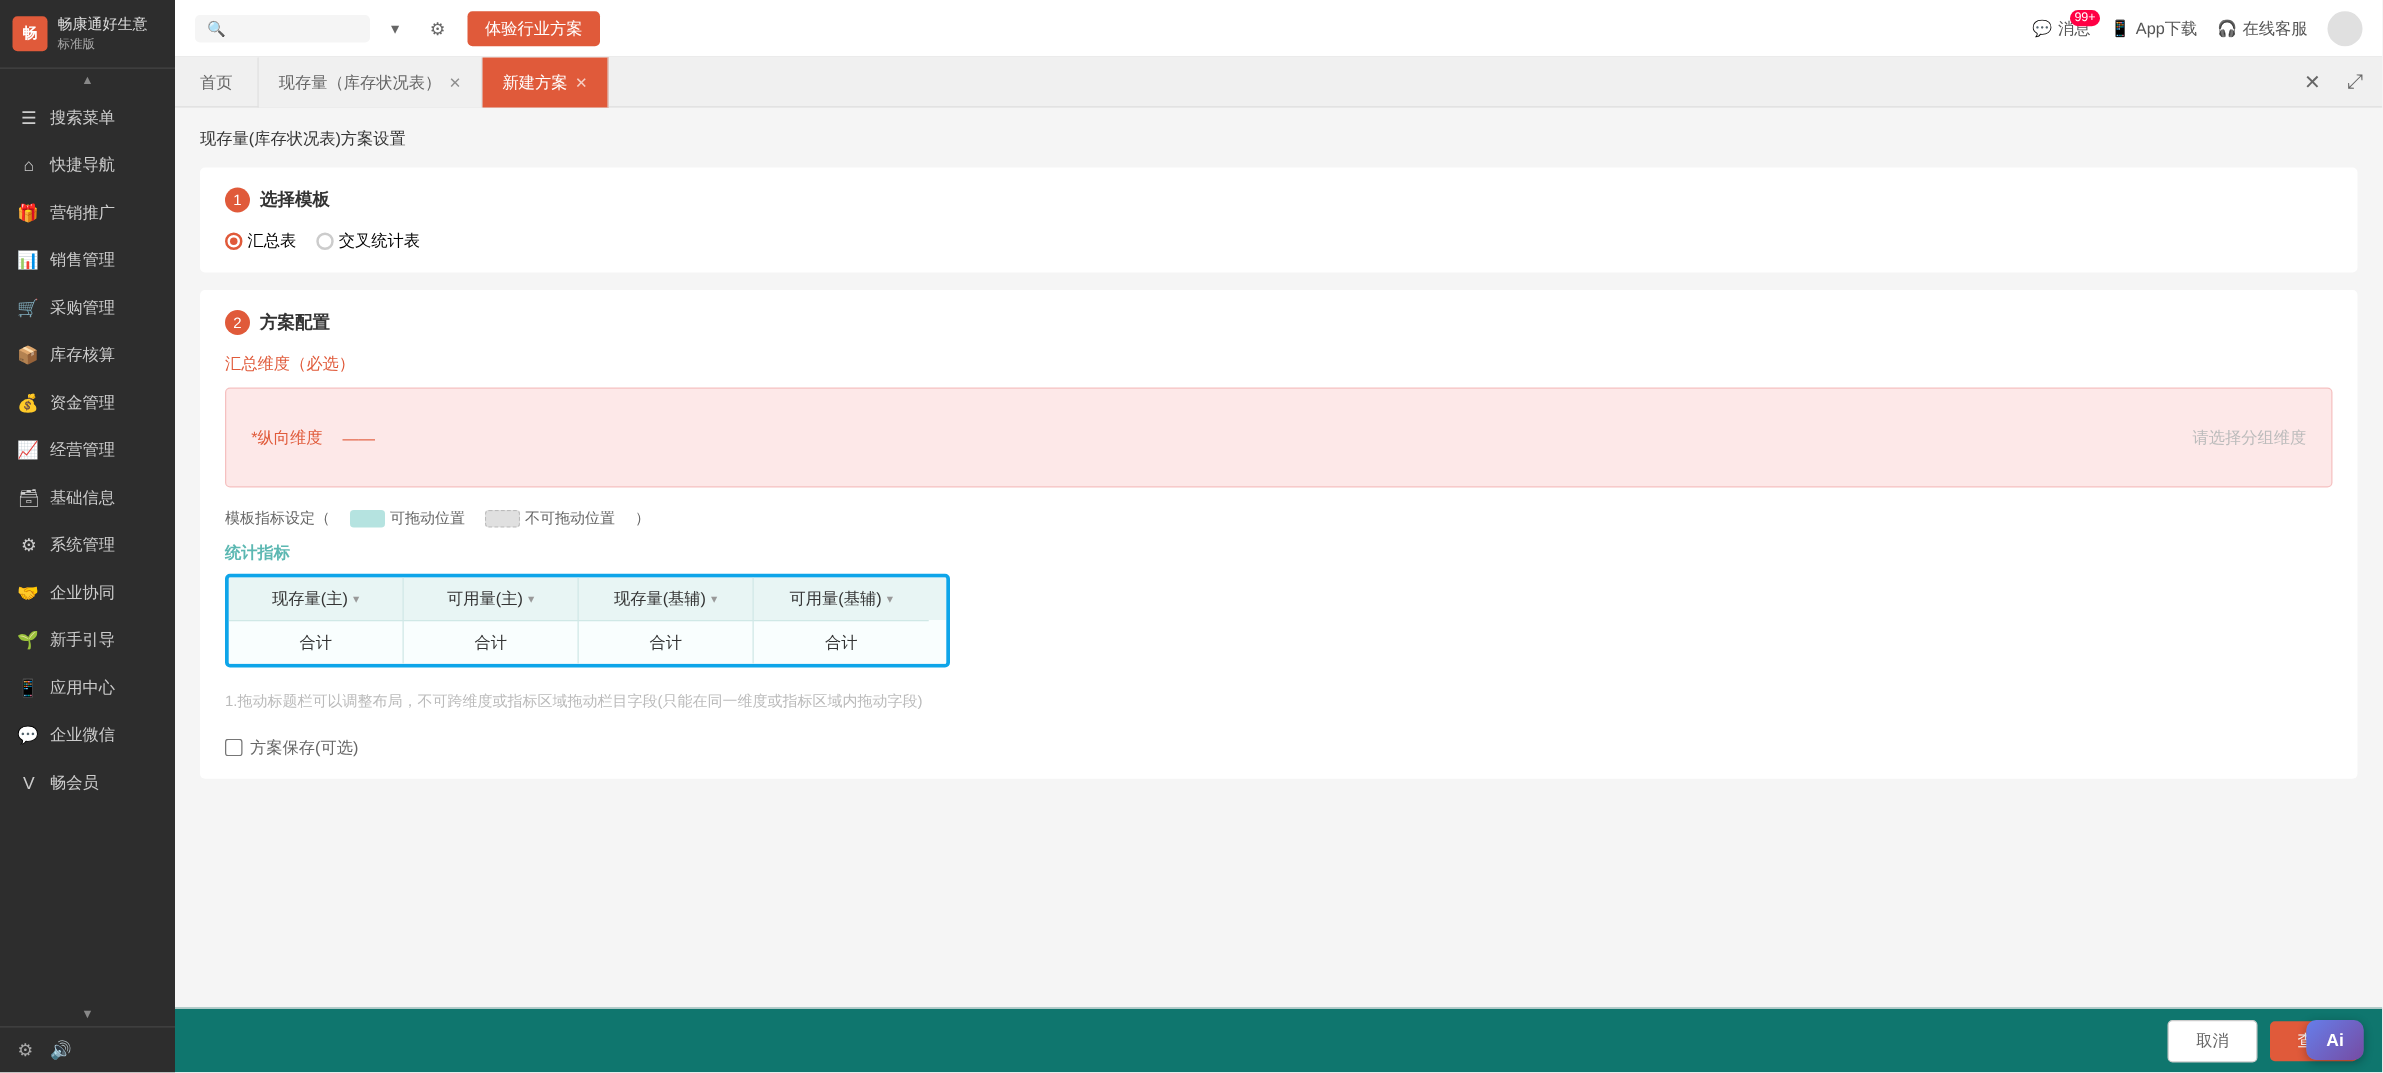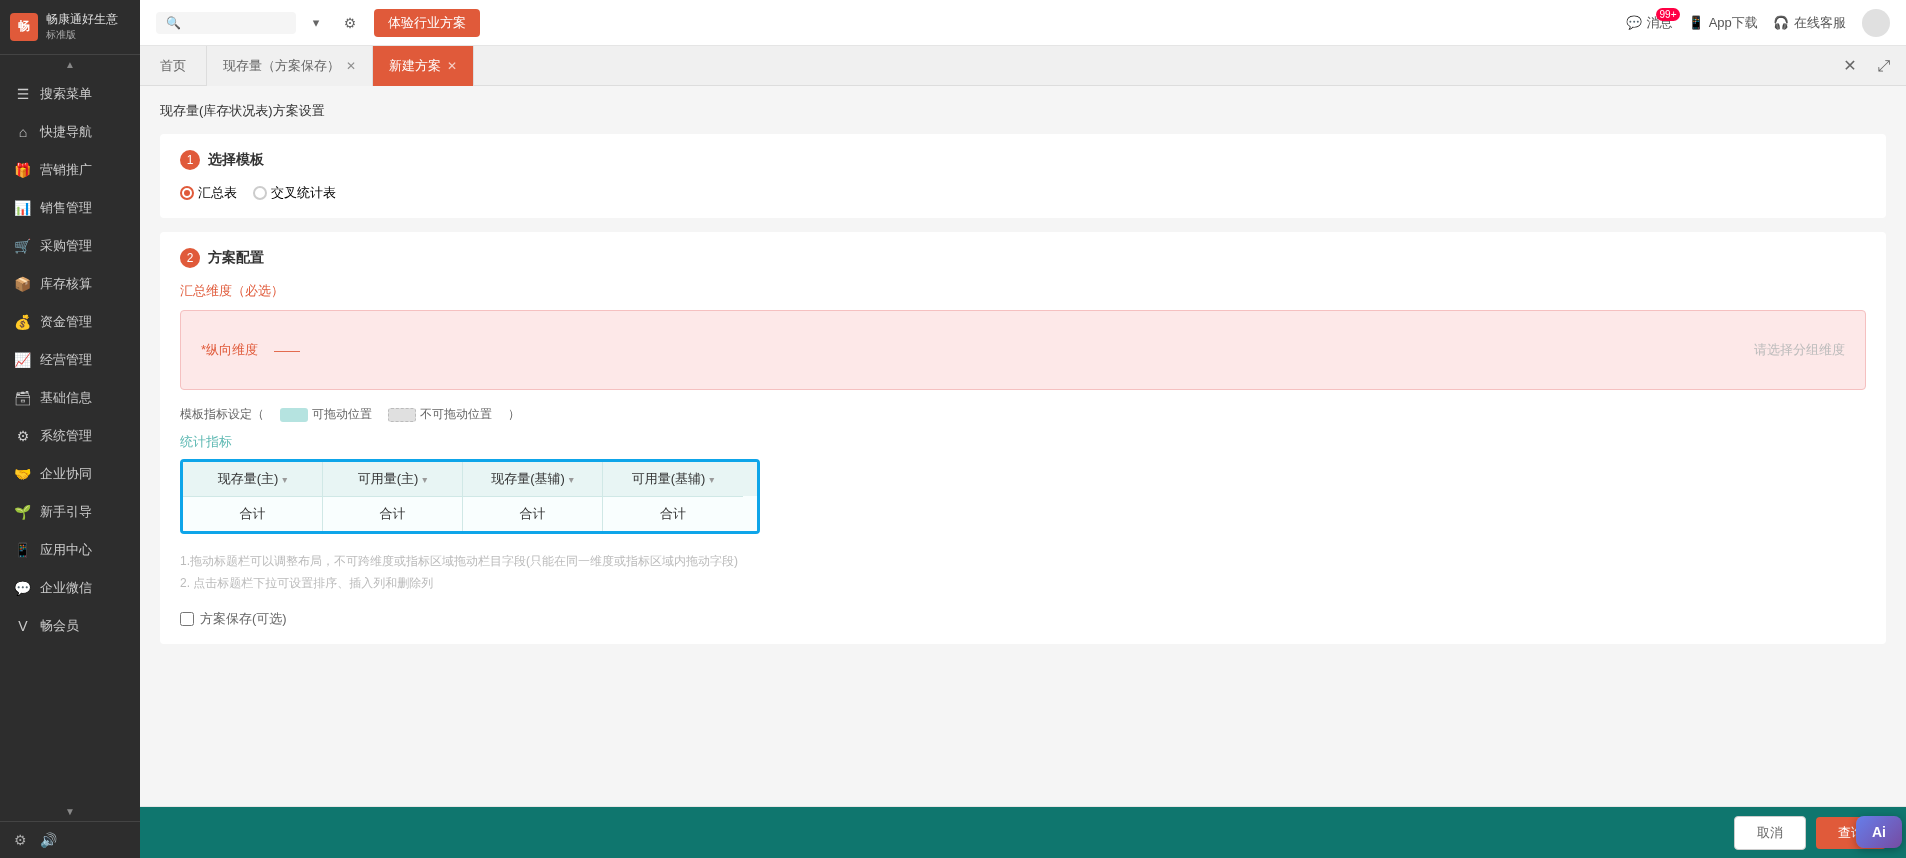--- a/index.html
+++ b/index.html
@@ -183,21 +183,21 @@
       display: flex; align-items: center; gap: 16px; margin-bottom: 10px; font-size: 12px; color: #666;
     }
     .legend-item { display: flex; align-items: center; gap: 4px; }
     .legend-box {
       width: 28px; height: 14px; border-radius: 3px;
     }
     .legend-box.draggable { background: #b5e3e0; }
     .legend-box.non-draggable { background: #e0e0e0; border: 1px dashed #bbb; }
 
     .indicator-section-title {
-      color: #5cb8b2; font-size: 13px; font-weight: normal; margin-bottom: 8px;
+      color: #5cb8b2; font-size: 13px; font-weight: bold; margin-bottom: 8px;
     }
 
     .indicator-table {
       border: 3px solid #0ea5e9; border-radius: 4px; overflow: hidden;
       display: inline-block; min-width: 580px;
     }
     .indicator-table-header {
       display: flex; background: #e8f5f4;
     }
     .indicator-col {
@@ -244,21 +244,21 @@
       padding: 7px 22px; border: 1px solid #ccc; background: white;
       border-radius: 4px; cursor: pointer; font-size: 13px; color: #666;
     }
     .btn-query {
       padding: 7px 22px; background: #e05a3a; border: none;
       border-radius: 4px; cursor: pointer; font-size: 13px; color: white;
     }
 
     
     .ai-float {
-      position: fixed; bottom: 10px; right: 4px;
+      position: fixed; bottom: 10px; right: 15px;
       background: linear-gradient(135deg, #667eea, #764ba2);
       color: white; border-radius: 8px; padding: 8px 16px;
       font-size: 14px; font-weight: bold; cursor: pointer;
       box-shadow: 0 2px 8px rgba(0,0,0,0.3);
     }
   </style>
 </head>
 <body>
 
 <div class="sidebar">
@@ -365,21 +365,21 @@
       </div>
       <div class="topbar-avatar"></div>
     </div>
   </div>
 
   <div class="tabbar">
     <div class="tab-home">
       <span>首页</span>
     </div>
     <div class="tab">
-      <span>现存量（方案保存）</span>
+      <span>现存量（库存状况表）</span>
       <span class="tab-close">✕</span>
     </div>
     <div class="tab active">
       <span>新建方案</span>
       <span class="tab-close">✕</span>
     </div>
     <div class="tabbar-actions">
       <div class="tabbar-icon-btn">✕</div>
       <div class="tabbar-icon-btn">⤢</div>
     </div>
@@ -468,21 +468,20 @@
                 <span>合计</span>
               </div>
               <div class="indicator-cell">
                 <span>合计</span>
               </div>
             </div>
           </div>
 
           <div class="tips-box">
             <div>1.拖动标题栏可以调整布局，不可跨维度或指标区域拖动栏目字段(只能在同一维度或指标区域内拖动字段)</div>
-            <div>2. 点击标题栏下拉可设置排序、插入列和删除列</div>
           </div>
         </div>
 
         <div class="save-row">
           <input type="checkbox" class="save-checkbox" style="">
           <span>方案保存(可选)</span>
         </div>
       </div>
     </div>
 

